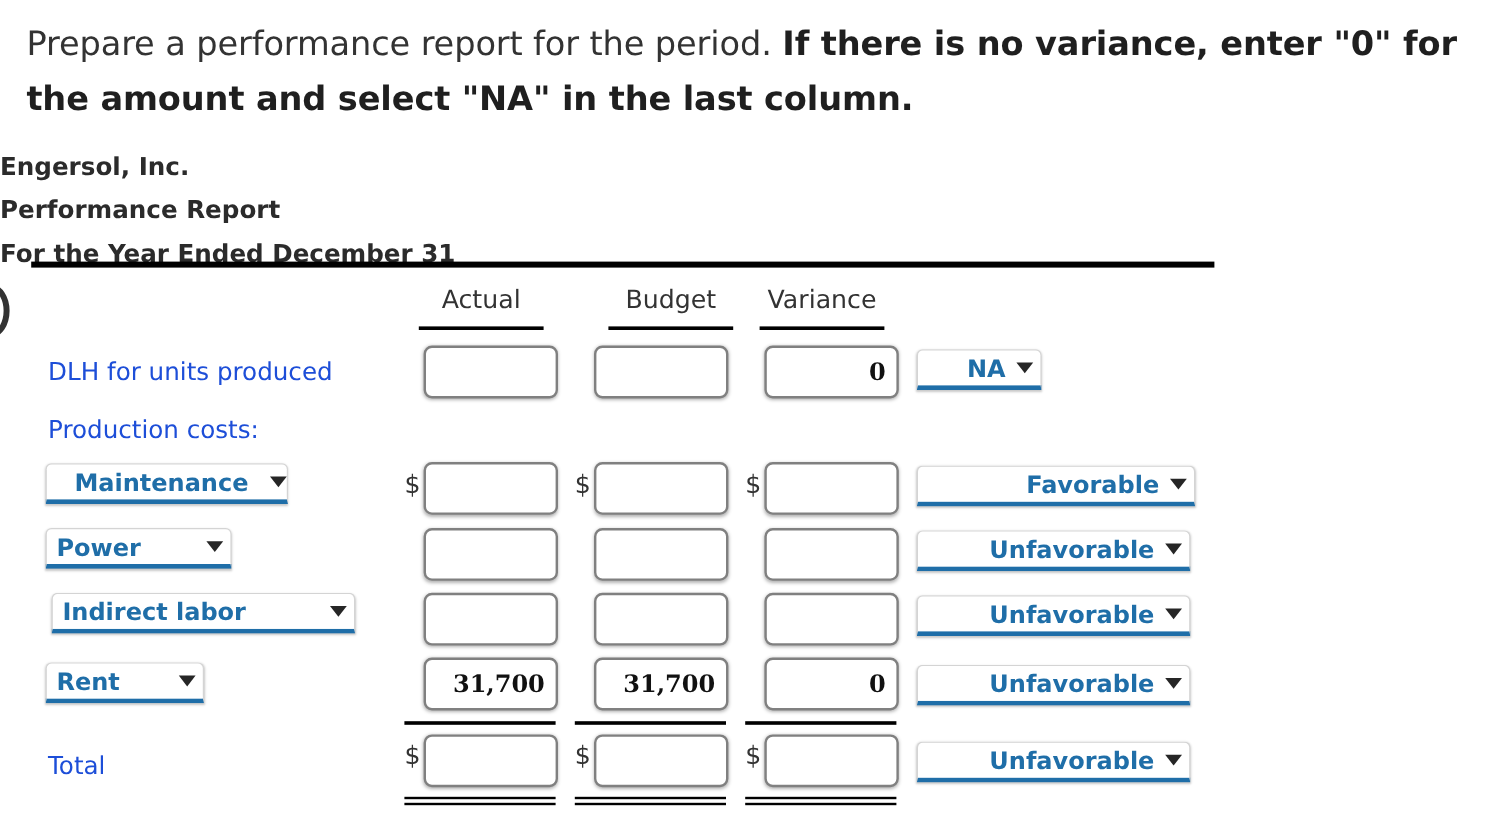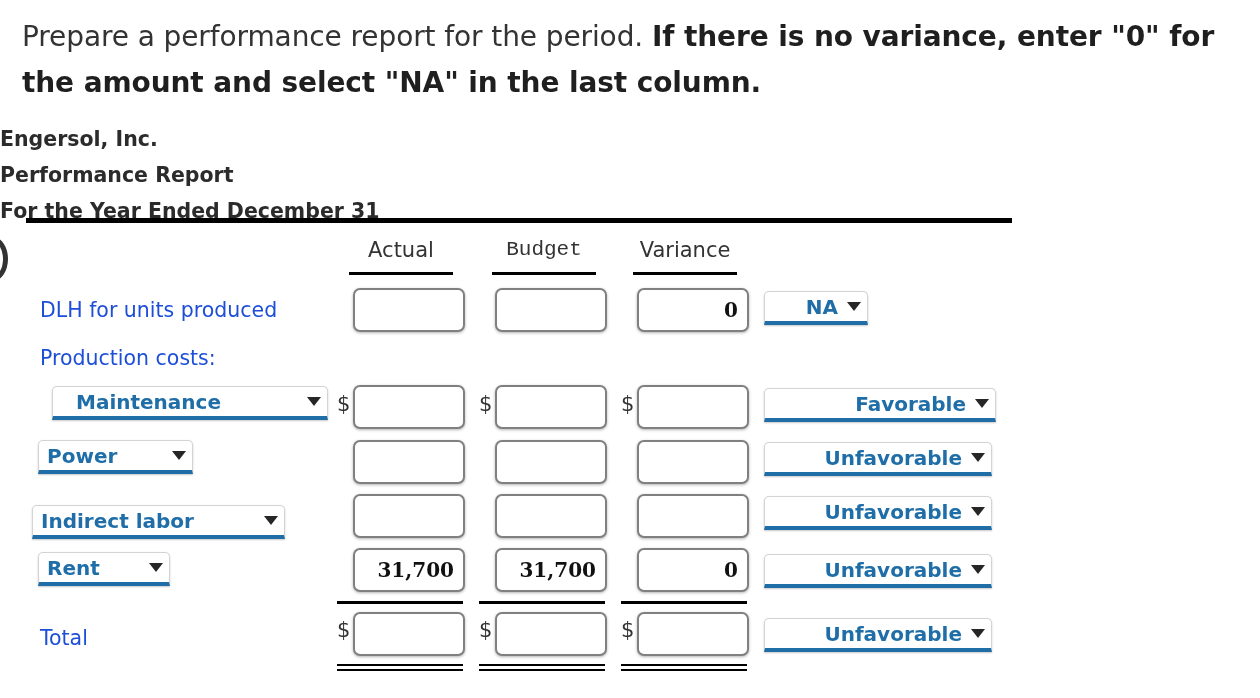--- a/index.html
+++ b/index.html
@@ -67,21 +67,21 @@
 
   
   #report-table {
     position: absolute;
     left: 0;
     top: 228px;
     width: 1260px;
   }
 
   .col-actual   { left: 337px; }
-  .col-budget   { left: 480px; font-family: Liberation Mono, monospace; }
+  .col-budget   { left: 495px; }
   .col-variance { left: 621px; }
 
   
   .col-head {
     position: absolute;
     width: 128px;
     text-align: center;
     font-size: 21px;
     color: #333333;
     top: 10px;
@@ -221,21 +221,21 @@
   <div class="cell actual" style="top:60px;"></div>
   <div class="cell budget" style="top:60px;"></div>
   <div class="cell variance" style="top:60px;">0</div>
   <div class="sel" style="left:764px; top:63px; width:104px;">
     <span class="sel-label">NA</span>
     <span class="caret"></span>
   </div>
 
   <div class="row-label" style="left:40px; top:118px;">Production costs:</div>
 
-  <div class="sel acct" style="left:52px; top:158px; width:276px;padding-left:23px;">
+  <div class="sel acct" style="left:38px; top:158px; width:202px;padding-left:23px;">
     <span class="sel-label">Maintenance</span>
     <span class="caret"></span>
   </div>
   <div class="dollar actual" style="top:164px;">$</div>
   <div class="dollar budget" style="top:164px;">$</div>
   <div class="dollar variance" style="top:164px;">$</div>
   <div class="cell actual" style="top:157px;"></div>
   <div class="cell budget" style="top:157px;"></div>
   <div class="cell variance" style="top:157px;"></div>
   <div class="sel" style="left:764px; top:160px; width:232px;">
@@ -248,21 +248,21 @@
     <span class="caret"></span>
   </div>
   <div class="cell actual" style="top:212px;"></div>
   <div class="cell budget" style="top:212px;"></div>
   <div class="cell variance" style="top:212px;"></div>
   <div class="sel" style="left:764px; top:214px; width:228px;">
     <span class="sel-label">Unfavorable</span>
     <span class="caret"></span>
   </div>
 
-  <div class="sel acct" style="left:32px; top:266px; width:253px;margin-top:11px;">
+  <div class="sel acct" style="left:43px; top:266px; width:253px;">
     <span class="sel-label">Indirect labor</span>
     <span class="caret"></span>
   </div>
   <div class="cell actual" style="top:266px;"></div>
   <div class="cell budget" style="top:266px;"></div>
   <div class="cell variance" style="top:266px;"></div>
   <div class="sel" style="left:764px; top:268px; width:228px;">
     <span class="sel-label">Unfavorable</span>
     <span class="caret"></span>
   </div>

